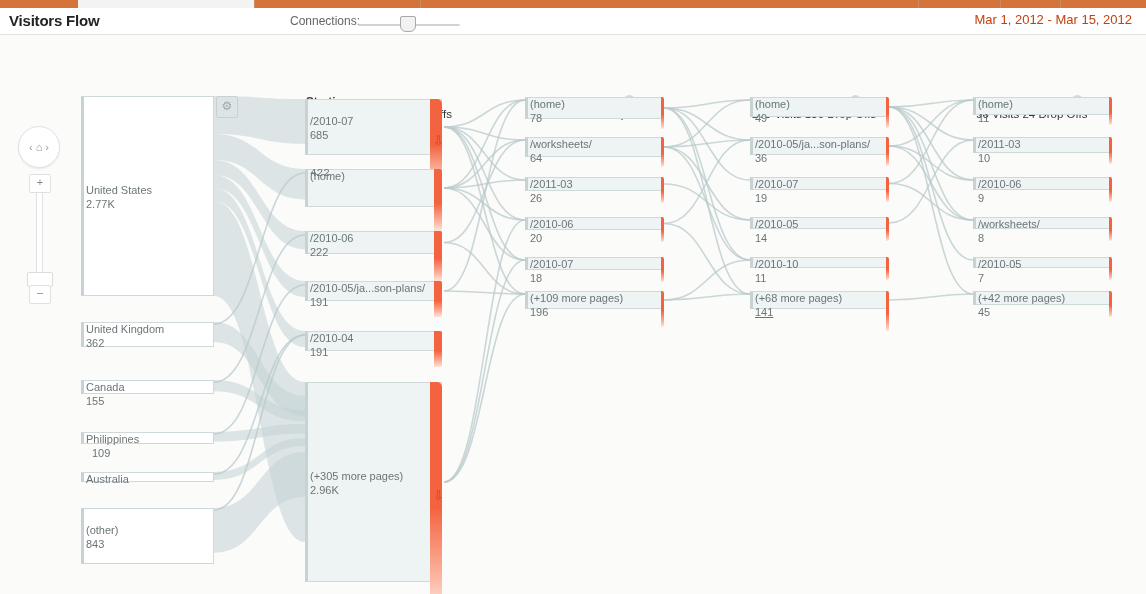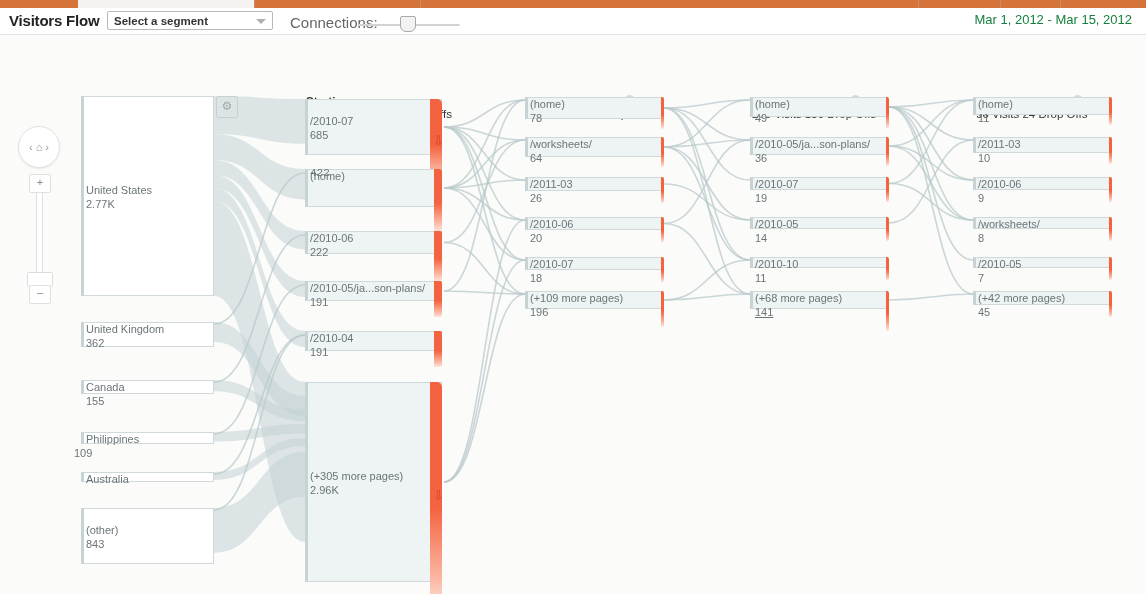--- a/index.html
+++ b/index.html
@@ -42,35 +42,35 @@
     box-sizing:border-box;
     padding-left:6px;
     cursor:default;
   }
   #segment-caret{
     position:absolute;right:6px;top:7px;
     width:0;height:0;border-left:5px solid transparent;
     border-right:5px solid transparent;border-top:5px solid #b0b0b0;
   }
   #connections-label{
-    position:absolute;left:290px;top:6px;font-size:15px;color:#666;
+    position:absolute;left:290px;top:6px;font-size:12px;color:#666;
   }
   #connections-slider{
     position:absolute;left:358px;top:16px;width:102px;height:2px;
     background:#e6e6e6;border:1px solid #d2d2d2;border-radius:1px;
     box-sizing:border-box;
   }
   #connections-thumb{
     position:absolute;left:400px;top:8px;width:14px;height:14px;
     background:#f2f2f2;border:1px solid #a9a9a9;
     border-radius:2px 2px 6px 6px;
   }
   #date-range{
     position:absolute;right:14px;top:4px;
-    font-size:13px;color:#15803d;
+    font-size:13px;color:#c2410c;
   }
   
   #canvas{
     position:absolute;left:0;top:35px;width:1146px;height:559px;
     background:#fbfbfa;
     overflow:hidden;
   }
   #canvas-inner{position:absolute;left:0;top:0;width:1146px;height:559px;}
 
   
@@ -171,24 +171,20 @@
   <div class="tabdiv" style="left:254px;background:#c98c5e;"></div>
   <div class="tabdiv" style="left:420px;background:#c98c5e;"></div>
   <div class="tabdiv" style="left:918px;background:#c98c5e;"></div>
   <div class="tabdiv" style="left:1000px;background:#c98c5e;"></div>
   <div class="tabdiv" style="left:1060px;background:#c98c5e;"></div>
 </div>
 
 <div id="header">
   <div id="page-title">Visitors Flow</div>
 
-  <div id="segment-select">
-    <span>Select a segment</span>
-    <span id="segment-caret"></span>
-  </div>
 
   <div id="connections-label">Connections:</div>
   <div id="connections-slider"></div>
   <div id="connections-thumb"></div>
 
   <div id="date-range">
     <span>Mar 1, 2012 - Mar 15, 2012</span>
   </div>
 </div>
 
@@ -326,21 +322,21 @@
         <div class="node-label" style="left: 86px; top: 149px; position: absolute;">United States</div>
         <div class="node-value" style="left: 86px; top: 163px; position: absolute;">2.77K</div>
         <div class="node dim" style="left: 81px; top: 287px; width: 133px; height: 25px;"></div>
         <div class="node-label" style="left: 86px; top: 288px; position: absolute;">United Kingdom</div>
         <div class="node-value" style="left: 86px; top: 302px; position: absolute;">362</div>
         <div class="node dim" style="left: 81px; top: 345px; width: 133px; height: 14px;"></div>
         <div class="node-label" style="left: 86px; top: 346px; position: absolute;">Canada</div>
         <div class="node-value" style="left: 86px; top: 360px; position: absolute;">155</div>
         <div class="node dim" style="left: 81px; top: 397px; width: 133px; height: 12px;"></div>
         <div class="node-label" style="left: 86px; top: 398px; position: absolute;">Philippines</div>
-        <div class="node-value" style="left: 74px; top: 412px; position: absolute;">109</div>
+        <div class="node-value" style="left: 92px; top: 412px; position: absolute;">109</div>
         <div class="node dim" style="left: 81px; top: 437px; width: 133px; height: 10px;"></div>
         <div class="node-label" style="left: 86px; top: 438px; position: absolute;">Australia</div>
         <div class="node-value" style="left: 86px; top: 476px; position: absolute; margin-left: 39px;">77</div>
         <div class="node dim" style="left: 81px; top: 473px; width: 133px; height: 56px;"></div>
         <div class="node-label" style="left: 86px; top: 489px; position: absolute;">(other)</div>
         <div class="node-value" style="left: 86px; top: 503px; position: absolute;">843</div>
         <div class="node page" style="left: 305px; top: 64px; width: 137px; height: 56px;"></div>
         <div class="node-label" style="left: 310px; top: 80px; position: absolute;">/2010-07</div>
         <div class="node-value" style="left: 310px; top: 94px; position: absolute;">685</div>
         <div class="dropbar" style="left: 430px; top: 64px; width: 12px; height: 84px;"></div>

